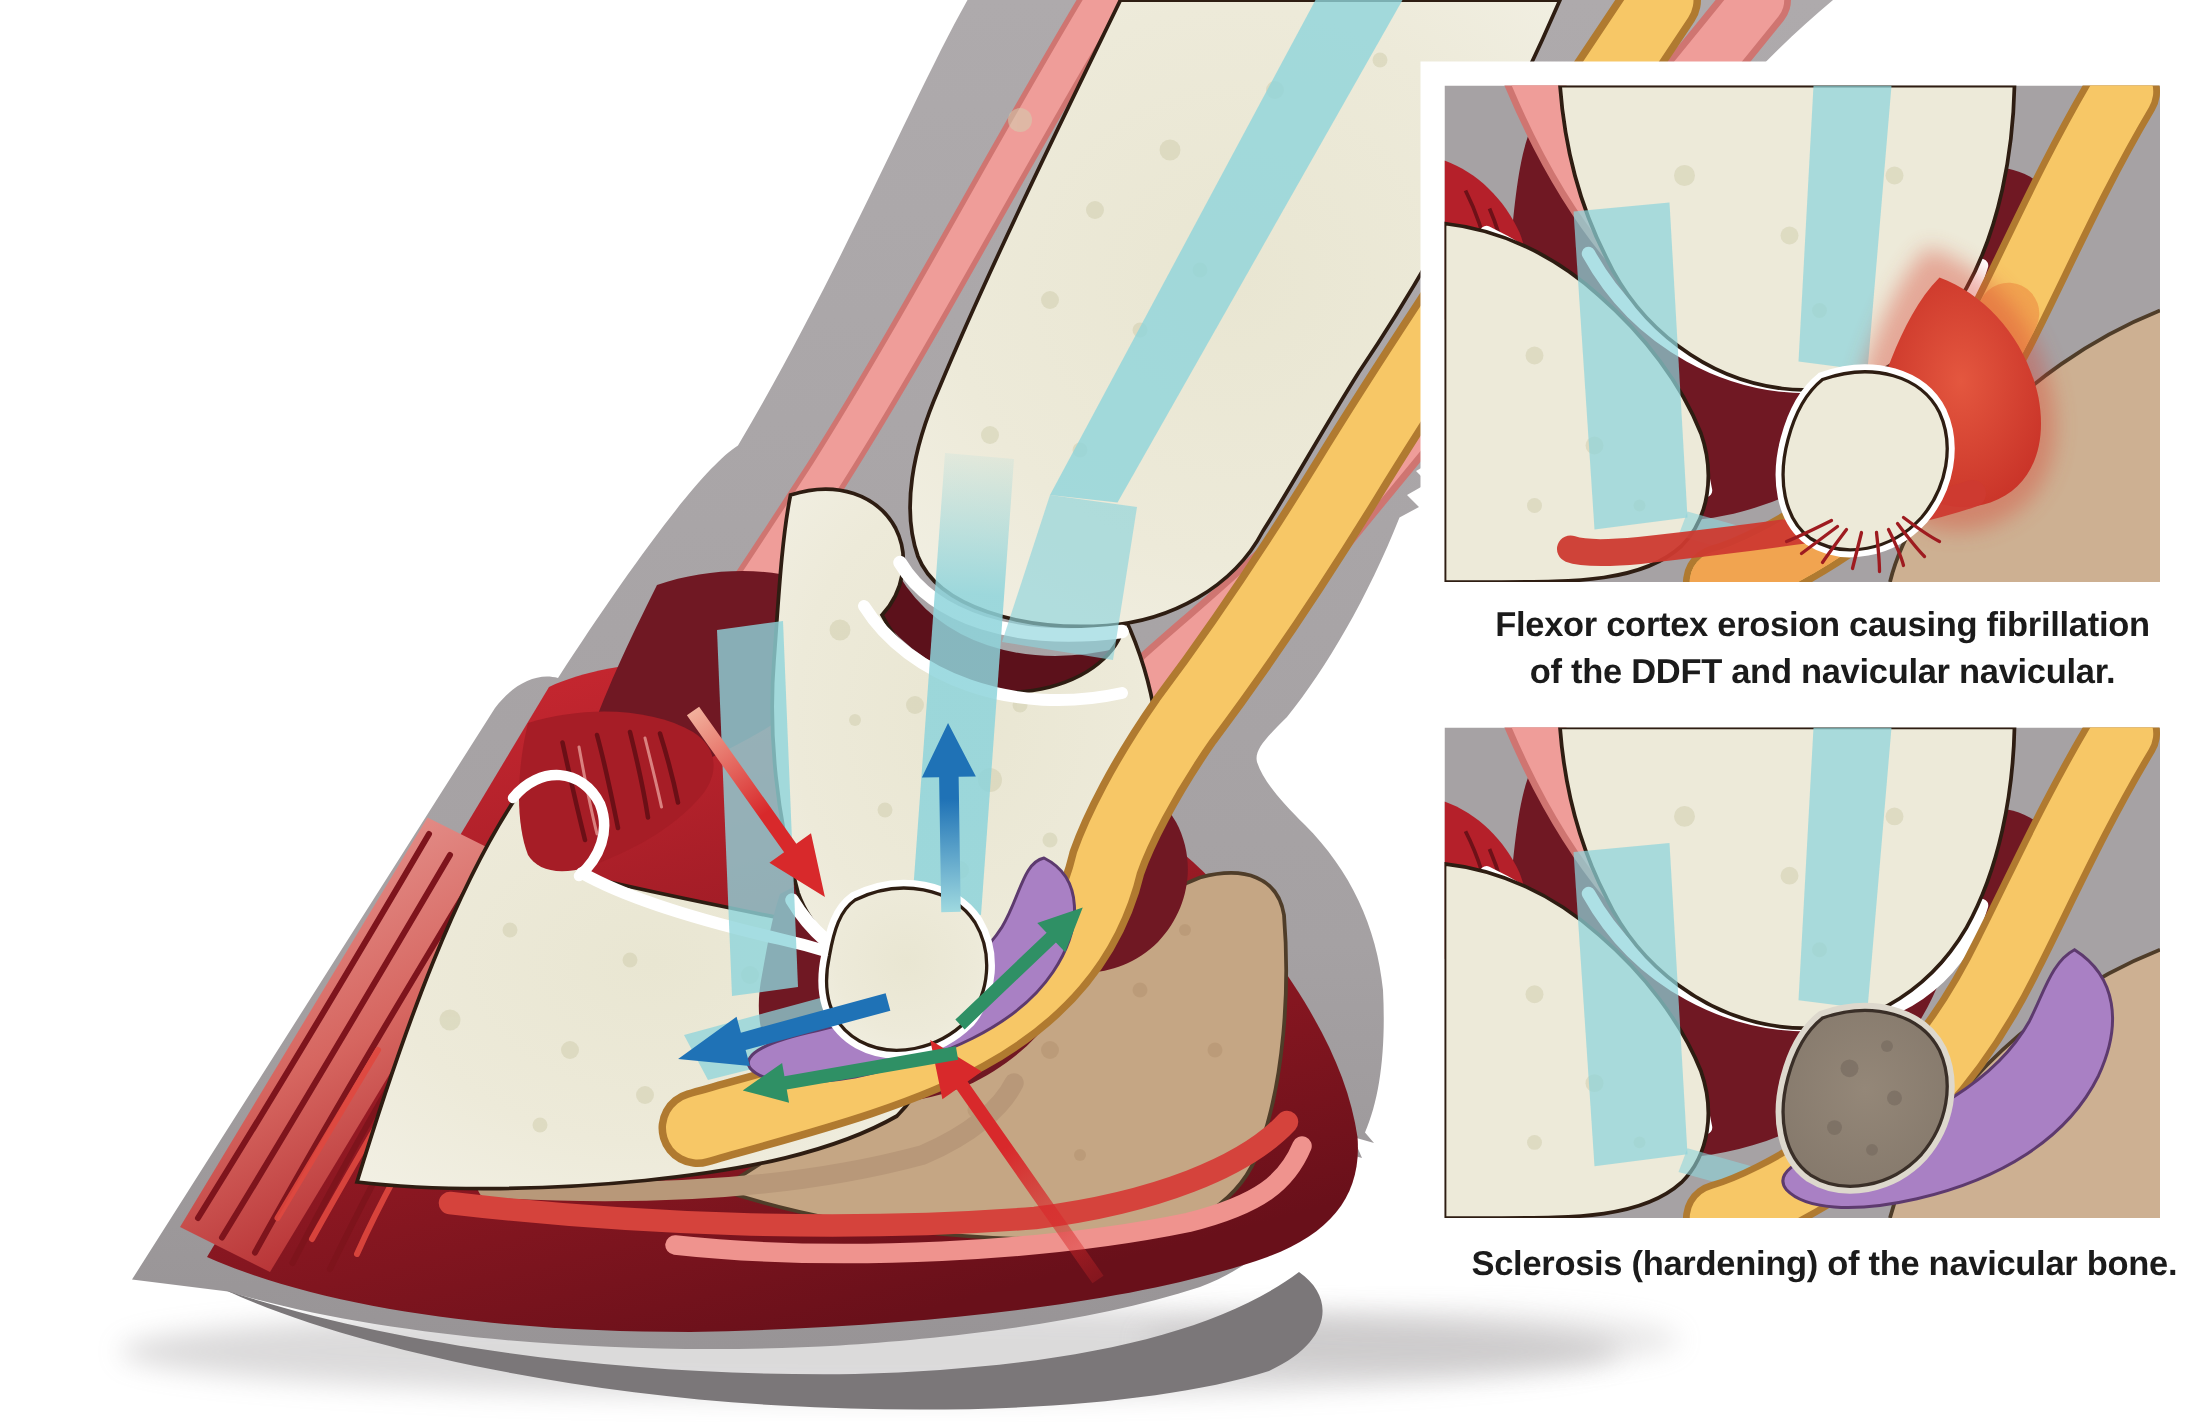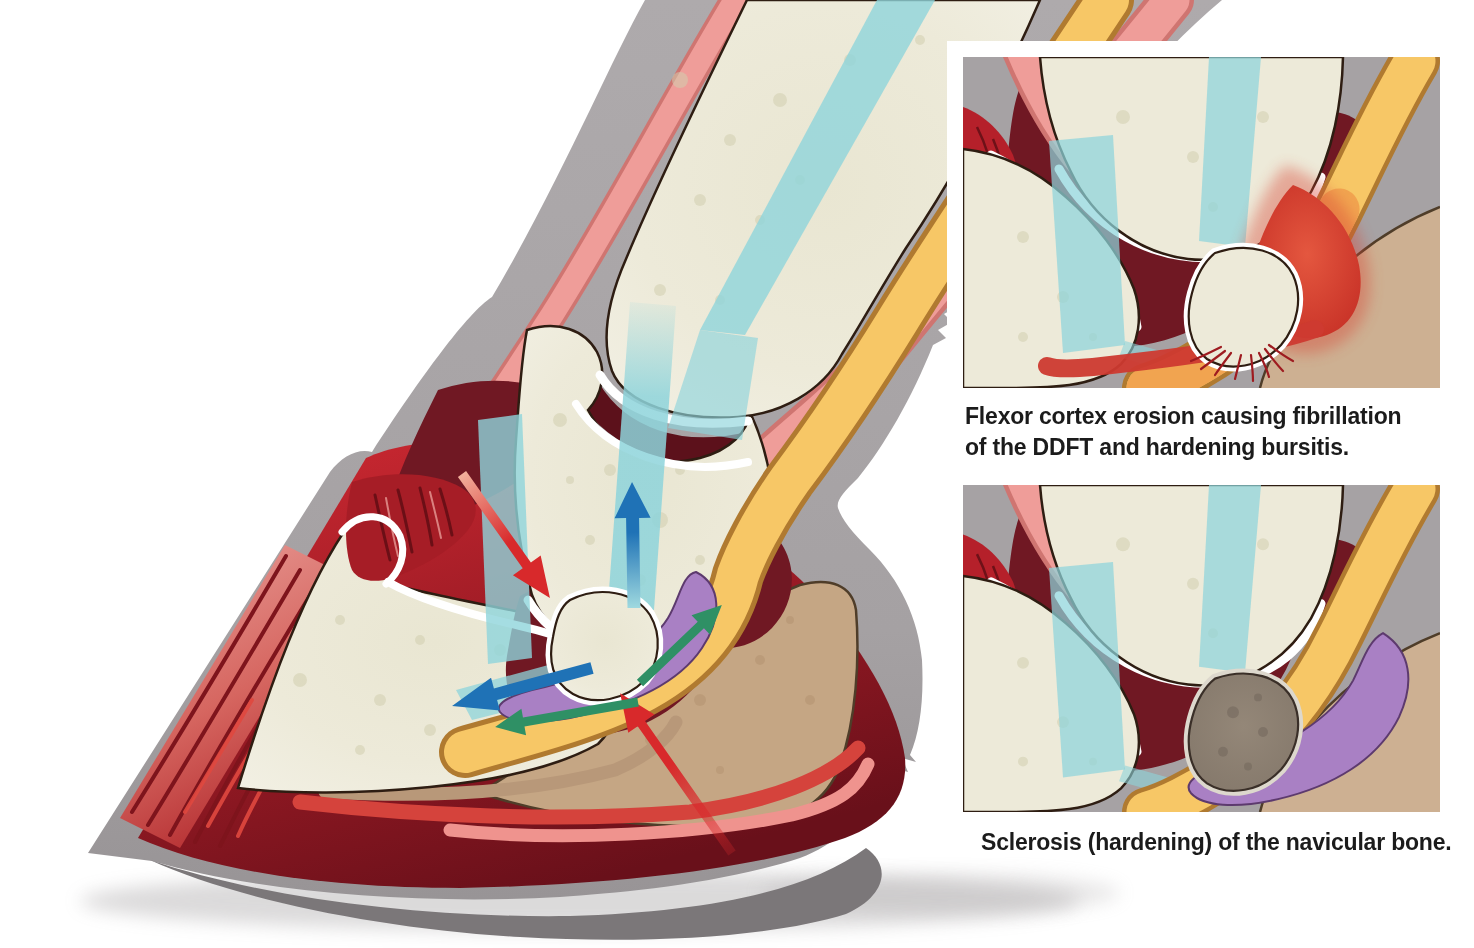--- a/index.html
+++ b/index.html
@@ -8,21 +8,21 @@
   .main-svg{position:absolute;left:0;top:0;}
   .inset-frame{position:absolute;background:#ffffff;}
   .frame-1{left:947px;top:41px;width:509px;height:361px;}
   .frame-2{left:947px;top:469px;width:509px;height:355px;}
   .inset-svg{position:absolute;display:block;}
   .inset-1{left:963px;top:57px;}
   .inset-2{left:963px;top:485px;}
   .caption{position:absolute;left:965px;width:500px;color:#1b1b1b;font-weight:700;
            font-size:23px;line-height:31px;letter-spacing:-0.2px;}
   .caption div{white-space:nowrap;}
-  .caption-1{top:401px;}
+  .caption-1{top:401px;text-align:center;}
   .caption-2{top:827px;margin-left:16px;}
 </style>
 </head>
 <body>
 
 <div class="stage">
 
 <svg class="main-svg" width="1474" height="948" viewBox="0 0 1474 948">
   <defs>
     <radialGradient id="m-boneg" cx="0.5" cy="0.45" r="0.8">
@@ -401,19 +401,19 @@
           <circle cx="300" cy="250" r="5"></circle>
           <circle cx="260" cy="270" r="5"></circle>
       <circle cx="295" cy="215" r="4"></circle>
           <circle cx="285" cy="285" r="4"></circle>
     </g>
   </g>
 </svg>
 
 <div class="caption caption-1">
   <div>Flexor cortex erosion causing fibrillation</div>
-  <div>of the DDFT and hardening bursitis.</div>
+  <div>of the DDFT and navicular navicular.</div>
 </div>
 <div class="caption caption-2">
   <div>Sclerosis (hardening) of the navicular bone.</div>
 </div>
 
 </div>
 
 </body></html>

